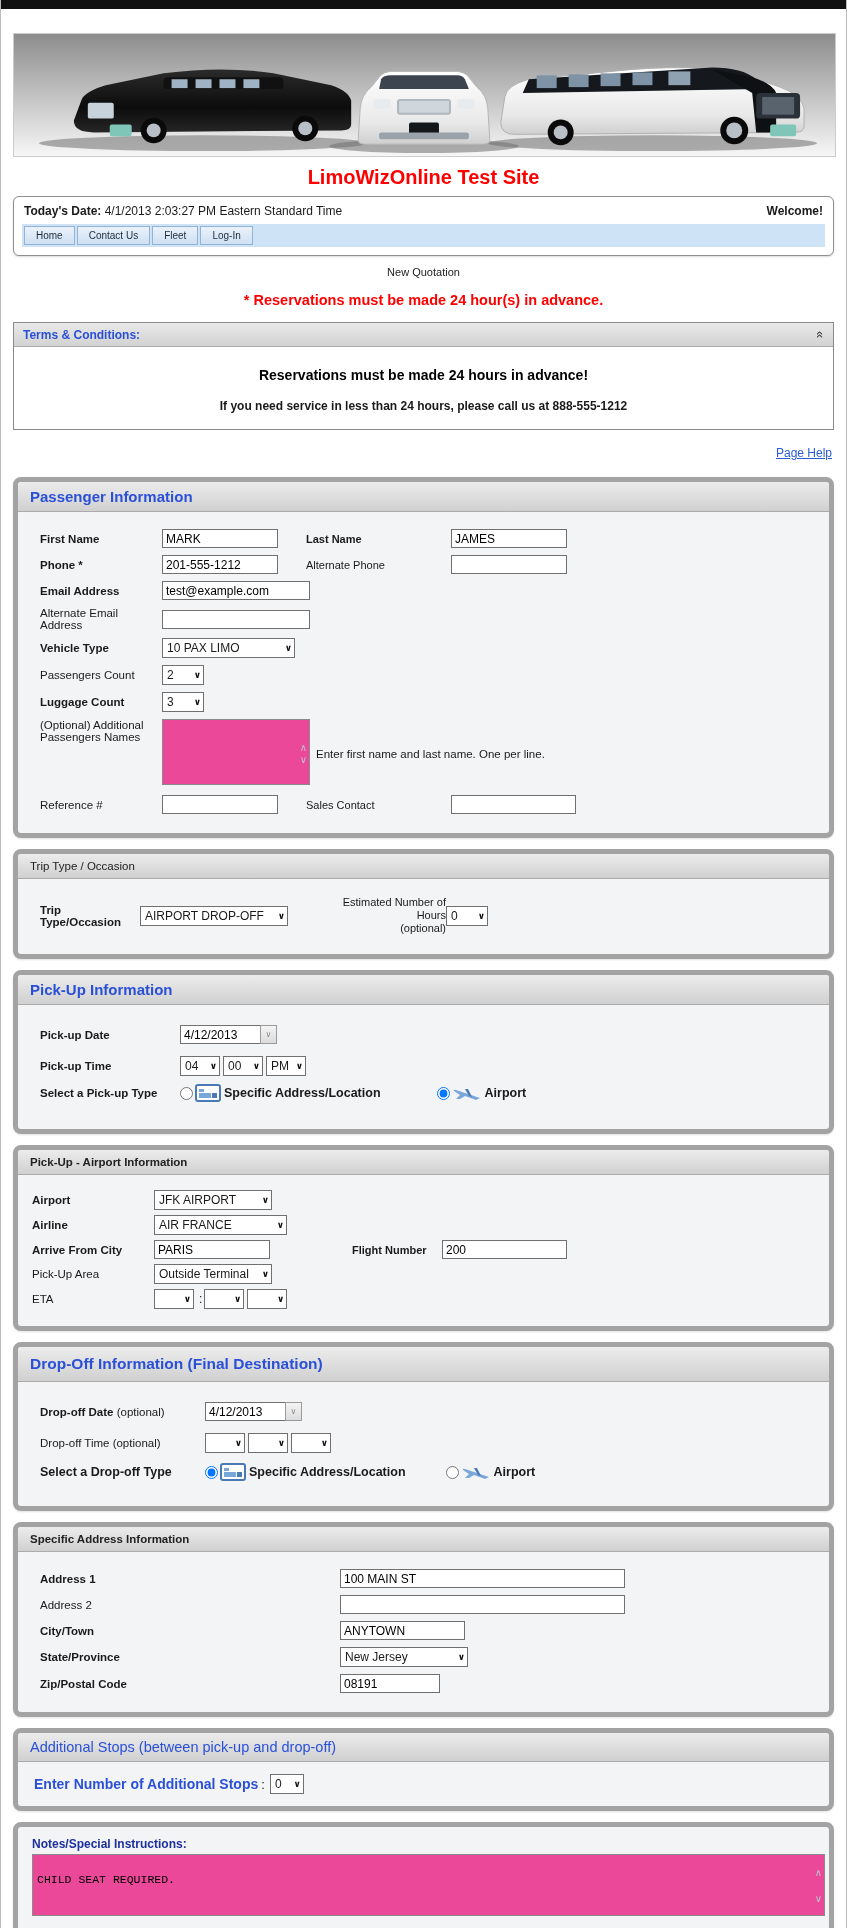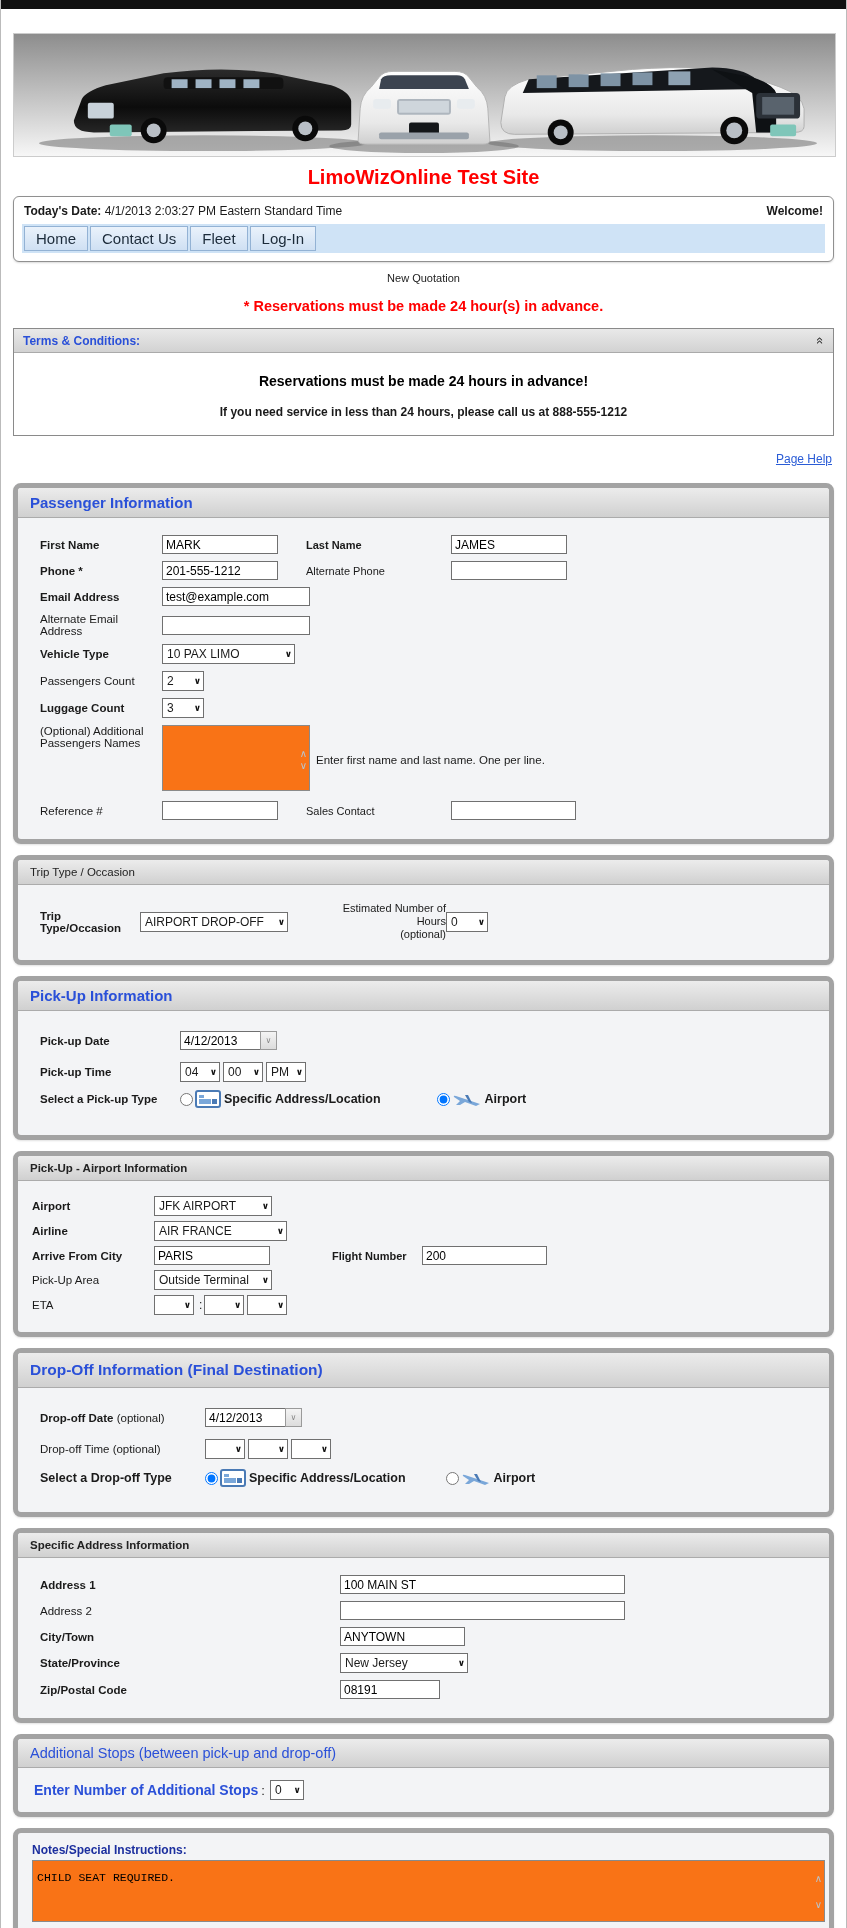--- a/index.html
+++ b/index.html
@@ -19,21 +19,21 @@
   .site-title { text-align:center; color:#f00; font-weight:bold; font-size:20px; padding:9px 0 7px; }
 
   
   .hdr-box { border:1px solid #909090; border-radius:6px; padding:7px 8px 8px; background:#fff; box-shadow:0 1px 2px rgba(0,0,0,.15); }
   .hdr-date-row { display:flex; justify-content:space-between; align-items:center; padding:0 2px 6px; font-size:12px; }
   .hdr-date b { font-weight:bold; }
   .welcome { font-weight:bold; }
   .navbar { background:#cfe3f6; padding:2px 2px; display:flex; gap:2px; }
   .nav-btn {
     background:linear-gradient(#eaf2fb,#cfe0f3);
-    border:1px solid #93b2d4; padding:3px 11px; font-size:15px; color:#1c2b3a; cursor:pointer;text-align:center;
+    border:1px solid #93b2d4; padding:3px 11px; font-size:10px; color:#1c2b3a; cursor:pointer;text-align:center;
   }
 
   .crumb { text-align:center; font-size:11px; color:#222; padding:10px 0 2px; }
   .warn-red { text-align:center; color:#f00; font-weight:bold; font-size:14.5px; padding:12px 0 14px; }
 
   
   .terms-box { border:1px solid #8a8a8a; background:#fff; }
   .terms-hdr {
     display:flex; justify-content:space-between; align-items:center;
     background:linear-gradient(#e9e9e9,#d2d2d2); border-bottom:1px solid #aaa; padding:4px 9px;
@@ -71,21 +71,21 @@
 
   .sel { display:inline-flex; align-items:center; justify-content:space-between; border:1px solid #707070; background:#fff; height:20px; padding:0 3px 0 4px; font-size:12px; cursor:pointer; }
   .sel .chev { font-size:9px; color:#111; margin-left:5px; font-weight:bold; letter-spacing:-1px; }
   .sel.w115{width:118px;} .sel.w130{width:133px;} .sel.w42{width:42px;} .sel.w38{width:40px; margin-right:3px;} .sel.w125{width:128px;} .sel.w145{width:148px;}
 
   .datebox { display:inline-flex; }
   .datebox input { border-right:none; }
   .date-btn { width:17px; height:19px; border:1px solid #9a9a9a; background:linear-gradient(#f4f4f4,#dcdcdc); display:flex; align-items:center; justify-content:center; font-size:8px; color:#888; cursor:pointer; }
 
   .ta-wrap { position:relative; display:inline-block; }
-  textarea { border:1px solid #8a8a8a; background:#f97316; resize:none; font-family:"Liberation Sans",sans-serif; font-size:11px; padding:10px 4px; }
+  textarea { border:1px solid #8a8a8a; background:#ec4899; resize:none; font-family:"Liberation Sans",sans-serif; font-size:11px; padding:18px 4px; }
   .ta-pass { width:148px; height:66px; }
   .ta-notes { width:793px; height:62px; font-family:"Liberation Mono","DejaVu Sans Mono",monospace; font-size:11.5px; }
   .fake-scroll { position:absolute; right:3px; top:0; bottom:0; display:flex; flex-direction:column; justify-content:center; gap:3px; color:#b9c4cd; font-size:10px; pointer-events:none; }
   .fake-scroll span { line-height:9px; }
   .hint { font-size:11.5px; margin-left:6px; }
 
   .radio-row { display:flex; align-items:center; }
   .radio-row input[type=radio]{ width:13px; height:13px; margin-right:2px; }
   .ptype-lbl { font-weight:bold; font-size:12.5px; margin-left:3px; }
   .ptype-gap { width:56px; }
@@ -357,21 +357,21 @@
       <div class="frow" style="margin:5px 0;">
         <span class="lbl b">Airline</span>
         <div class="sel w130">
           <span>AIR FRANCE</span>
           <span class="chev">∨</span>
         </div>
       </div>
       <div class="frow" style="margin:5px 0;">
         <span class="lbl b">Arrive From City</span>
         <input type="text" class="w130" value="PARIS" style="">
-        <span class="lbl2 b" style="margin-left:62px; width:90px;">Flight Number</span>
+        <span class="lbl2 b" style="margin-left:82px; width:90px;">Flight Number</span>
         <input type="text" class="w125" value="200" style="">
       </div>
       <div class="frow" style="margin:5px 0;">
         <span class="lbl">Pick-Up Area</span>
         <div class="sel w115">
           <span>Outside Terminal</span>
           <span class="chev">∨</span>
         </div>
       </div>
       <div class="frow" style="margin:5px 0;">

